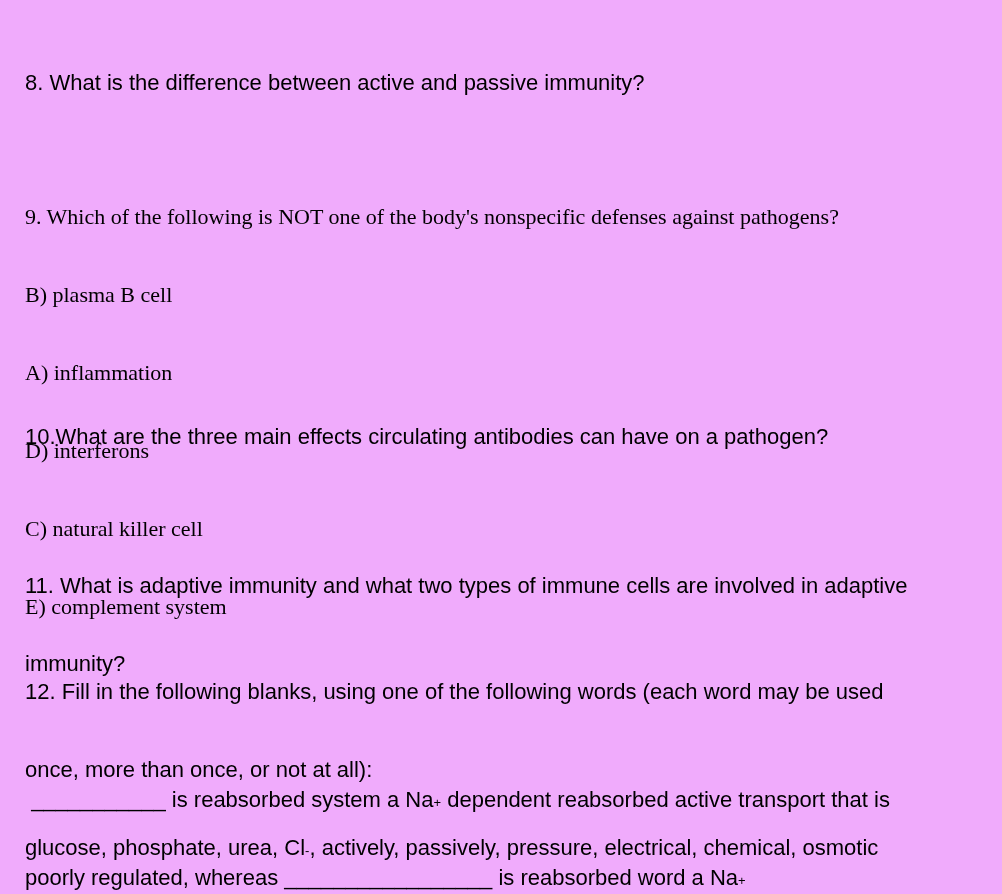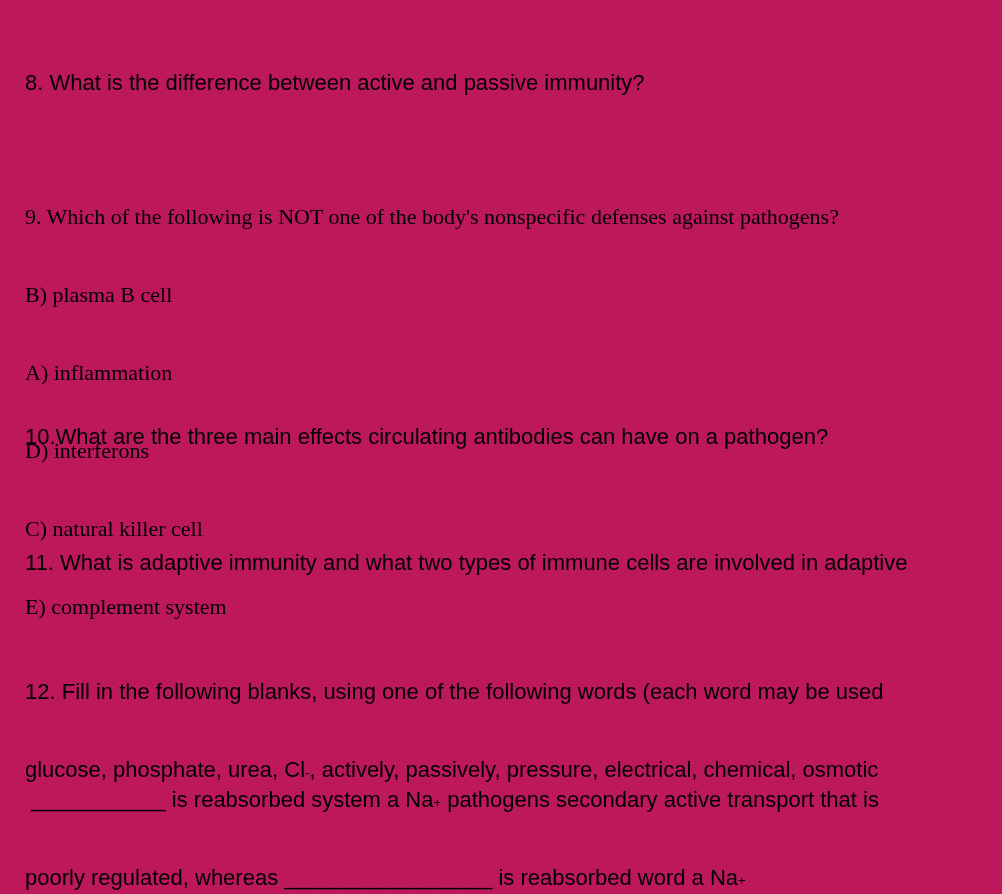--- a/index.html
+++ b/index.html
@@ -4,21 +4,21 @@
 <style>
   html, body {
     margin: 0;
     padding: 0;
     background: #ffffff;
   }
   .page {
     position: relative;
     width: 1002px;
     height: 894px;
-    background: #be185d;
+    background: #f0abfc;
     color: #000000;
     font-family: "Liberation Sans", "DejaVu Sans", sans-serif;
     font-size: 22px;
     line-height: 26px;
     overflow: hidden;
   }
   .block {
     position: absolute;
     left: 25px;
     right: 20px;
@@ -28,21 +28,21 @@
     display: block;
     white-space: pre-wrap;
   }
   .sub {
     font-size: 13px;
     line-height: 1;
   }
   #q8   { top: 18px; }
   #q9   { top: 152px; font-family: Liberation Serif, serif; }
   #q10  { top: 372px; }
-  #q11  { top: 498px; }
+  #q11  { top: 521px; }
   #q12  { top: 627px; }
   #fill { top: 735px; }
 </style>
 </head>
 <body>
 
 <div class="page">
 
   <div class="block" id="q8">
     <span class="line">8. What is the difference between active and passive immunity?</span>
@@ -56,28 +56,30 @@
     <span class="line">C) natural killer cell</span>
     <span class="line">E) complement system</span>
   </div>
 
   <div class="block" id="q10">
     <span class="line">10.What are the three main effects circulating antibodies can have on a pathogen?</span>
   </div>
 
   <div class="block" id="q11">
     <span class="line">11. What is adaptive immunity and what two types of immune cells are involved in adaptive</span>
+    <span class="line">immunity?</span>
   </div>
 
   <div class="block" id="q12">
     <span class="line">12. Fill in the following blanks, using one of the following words (each word may be used</span>
+    <span class="line">once, more than once, or not at all):</span>
     <span class="line"><span>glucose, phosphate, urea, Cl</span><span class="sub">-</span><span>, actively, passively, pressure, electrical, chemical, osmotic</span></span>
   </div>
 
   <div class="block" id="fill">
-    <span class="line"><span> ___________ is reabsorbed system a Na</span><span class="sub">+</span><span> pathogens secondary active transport that is</span></span>
+    <span class="line"><span> ___________ is reabsorbed system a Na</span><span class="sub">+</span><span> dependent reabsorbed active transport that is</span></span>
     <span class="line"><span>poorly regulated, whereas _________________ is reabsorbed word a Na</span><span class="sub">+</span></span>
     
     
     
   </div>
 
 </div>
 
 </body></html>

